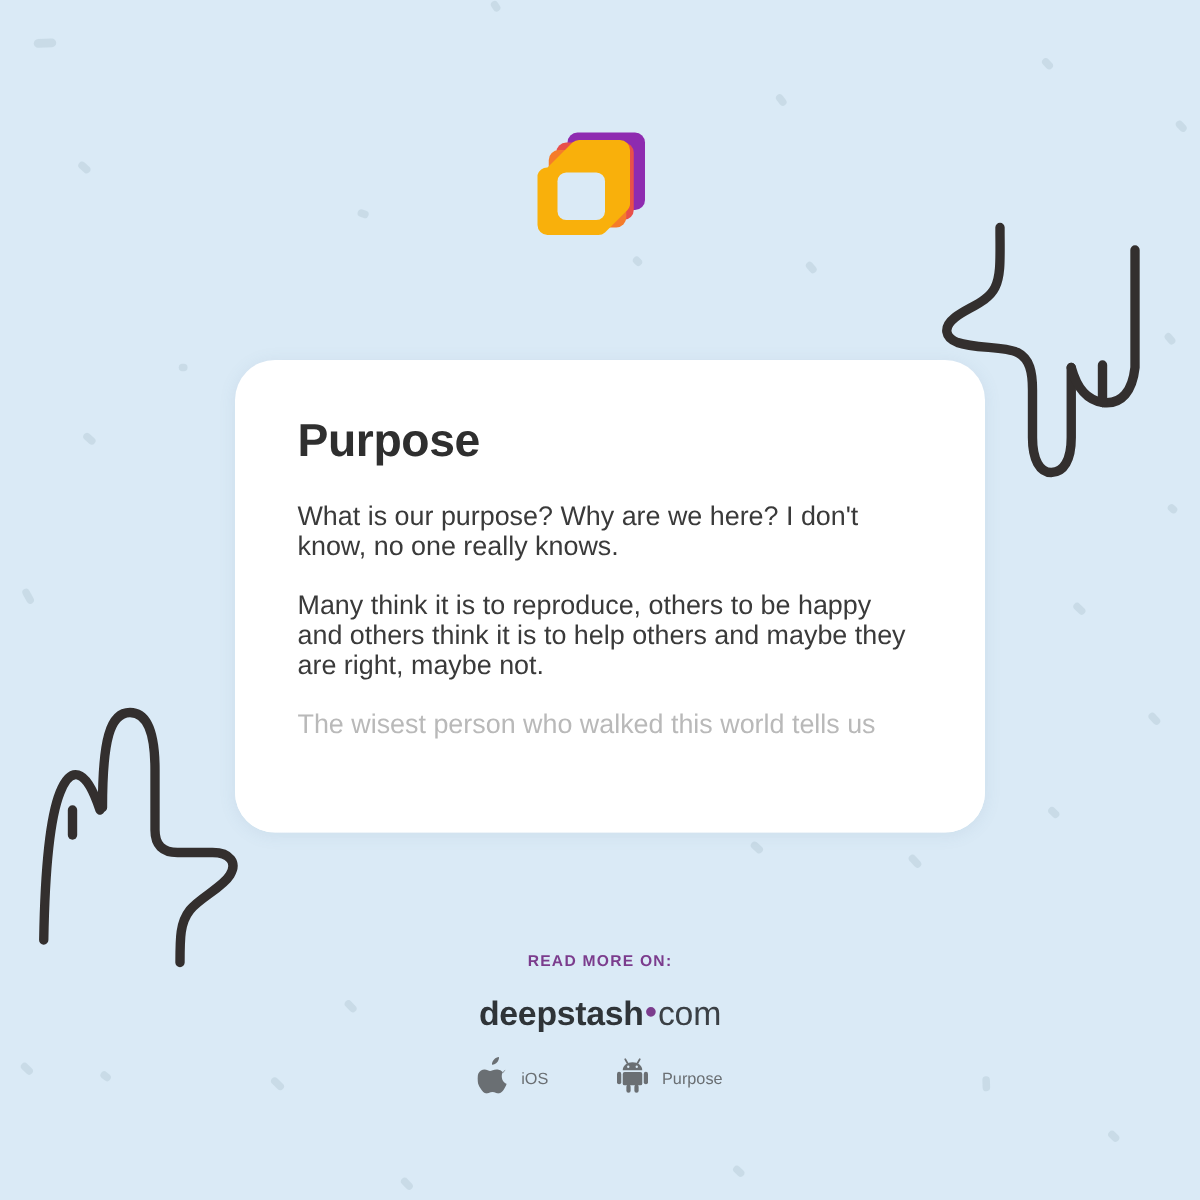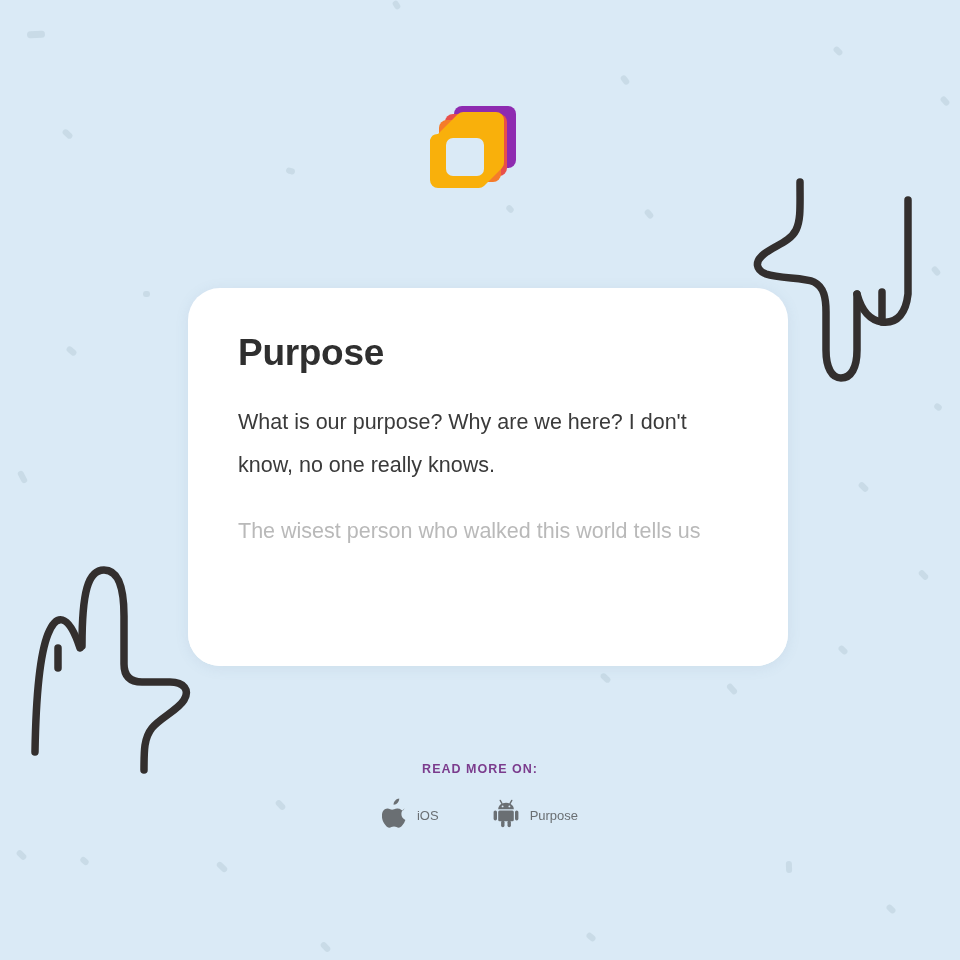--- a/index.html
+++ b/index.html
@@ -69,21 +69,21 @@
   #card-title {
     font-size: 37px;
     font-weight: bold;
     color: #2f2f2f;
     margin: 0 0 28px 0;
     letter-spacing: -0.3px;
     line-height: 1.05;
   }
   .card-para {
     font-size: 21.5px;
-    line-height: 43px;
+    line-height: 24px;
     color: #3a3a3a;
     margin: 0 0 23px 0;
   }
   .card-para.faded {
     color: #b9b9b9;
   }
   
   #card-fade {
     position: absolute;
     left: 0;
@@ -213,28 +213,32 @@
     <path d="M10 30 L30 10 A8 8 0 0 1 36 8 L68 8 A8 8 0 0 1 76 16 L76 58 A8 8 0 0 1 74 64 L56 82 A8 8 0 0 1 50 84 L10 84 A8 8 0 0 1 2 76 L2 36 A8 8 0 0 1 10 30 Z" fill="#f9b00b"></path>
 
     <rect x="18" y="34" width="38" height="38" rx="7" fill="#daeaf6"></rect>
   </svg>
 </div>
 
 <div id="idea-card">
   <div id="card-inner">
     <h1 id="card-title">Purpose</h1>
     <p class="card-para">What is our purpose? Why are we here? I don't know, no one really knows.</p>
+    <p class="card-para">Many think it is to reproduce, others to be happy and others think it is to help others and maybe they are right, maybe not.</p>
     <p class="card-para faded">The wisest person who walked this world tells us</p>
   </div>
   <div id="card-fade"></div>
 </div>
 
 <div id="footer">
   <div id="read-more-on">READ MORE ON:</div>
 
+  <div id="brand-wordmark">
+    <span id="brand-name">deepstash</span><span id="brand-dot">•</span><span id="brand-tld">com</span>
+  </div>
 
   <div id="store-row">
     <div class="store-link">
       <span>
         <svg width="26" height="30" viewBox="0 0 26 30" xmlns="http://www.w3.org/2000/svg">
           <path d="M17.2 0.6c.1 1.6-.5 3.1-1.5 4.2-1 1.2-2.6 2.1-4.1 2 -.2-1.5.6-3.1 1.5-4.1C14.2 1.5 15.9.6 17.2.6z" fill="#6a6f73"></path>
           <path d="M22.6 10.6c-.2.1-3.2 1.8-3.2 5.5 0 4.3 3.8 5.8 3.9 5.9 0 .1-.6 2.1-2 4.1-1.2 1.8-2.5 3.6-4.5 3.6 -1.9 0-2.6-1.2-4.8-1.2 -2.3 0-3 1.2-4.8 1.2 -1.9.1-3.3-1.9-4.6-3.7C0 22.4-1 17.1.8 13.5c1-1.8 2.8-3 4.8-3 1.9 0 3.4 1.3 4.5 1.3 1 0 2.9-1.3 5.1-1.3 .9 0 3.6.1 5.4 2.6l2-2.5z" fill="#6a6f73" transform="translate(0,0)"></path>
         </svg>
       </span>
       <span class="store-label">iOS</span>

